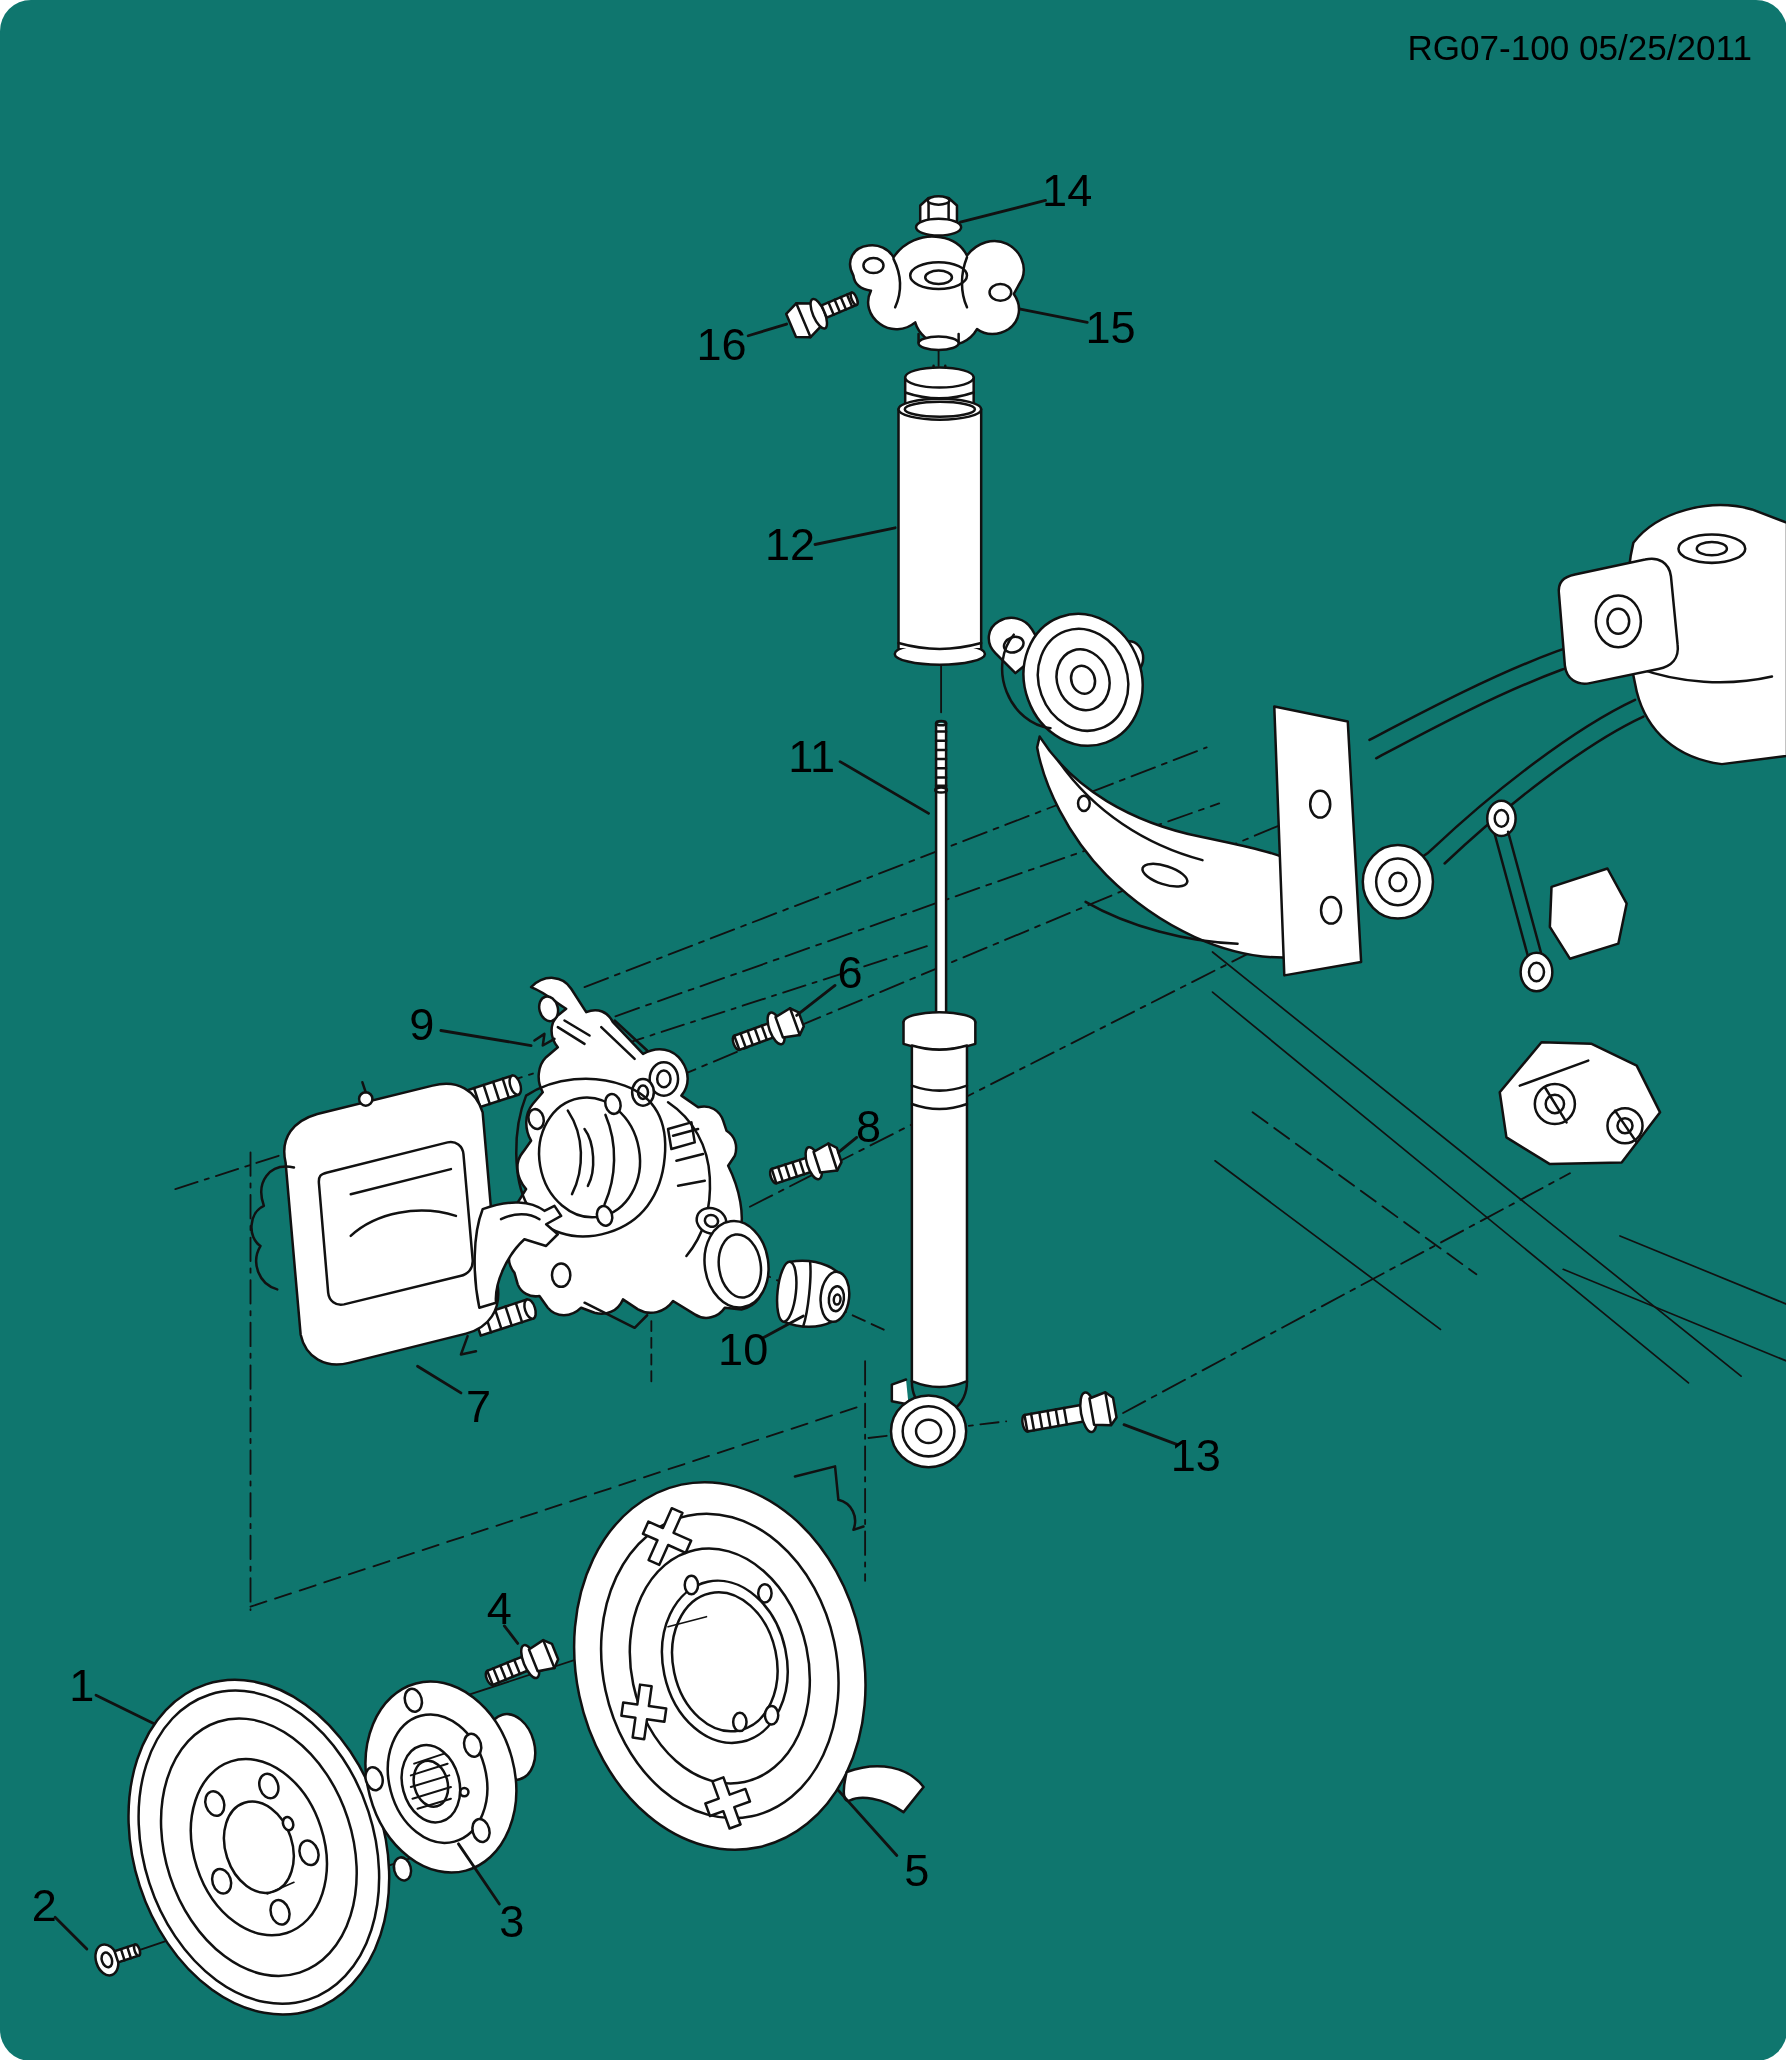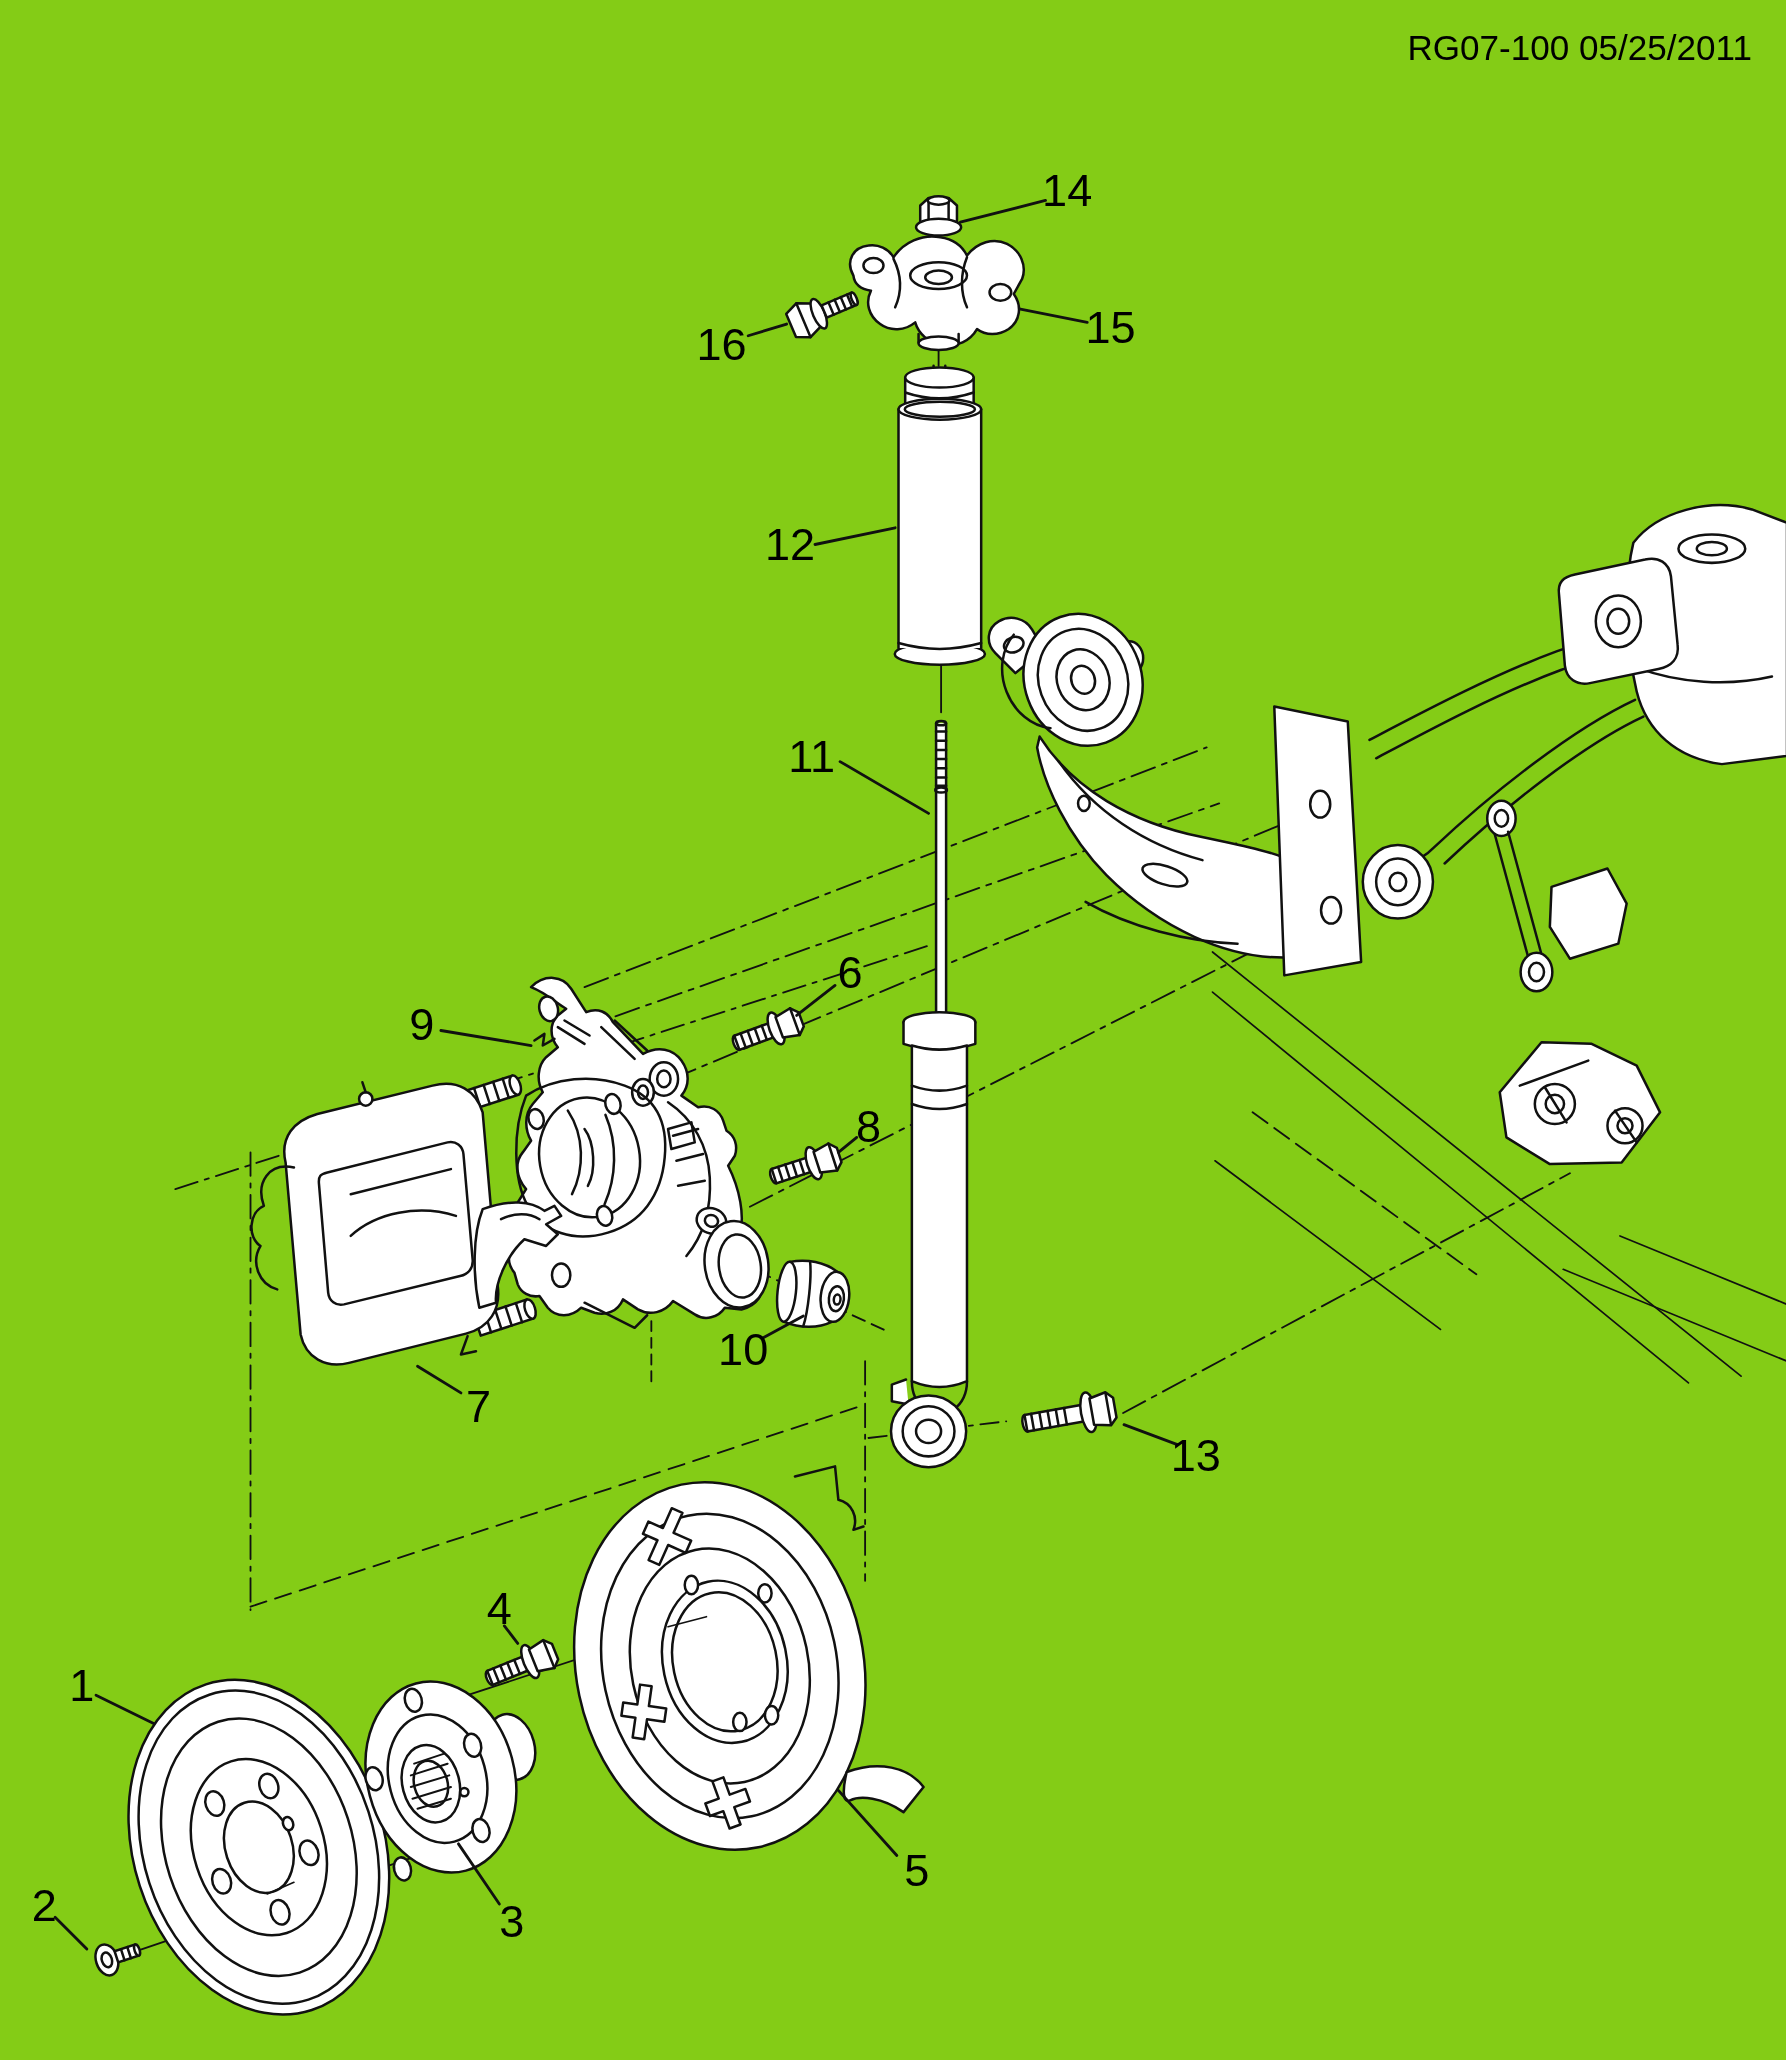--- a/index.html
+++ b/index.html
@@ -1,17 +1,17 @@
 <!DOCTYPE html>
 <html style="font-size:13.4px"><head>
 <meta charset="utf-8">
 <style>
   html,body{margin:0;padding:0;background:#ffffff;}
-  .canvas{position:relative;width:1787px;height:2061px;background:#84cc16;overflow:hidden;
-          font-family:"Liberation Sans", sans-serif;}
+  .canvas{position:relative;width:1787px;height:2061px;background:#0f766e;overflow:hidden;
+          font-family:"Liberation Sans", sans-serif;border-radius:31px;}
   svg{position:absolute;inset:0;}
   .callout{font-family:"Liberation Sans", sans-serif;font-size:54px;fill:#000;}
   .hdr{font-family:"Liberation Sans", sans-serif;font-size:42px;fill:#000;}
 </style>
 </head>
 <body>
 
 <div class="canvas">
 <svg viewBox="0 0 2140 2468" width="1787" height="2061" fill="none" stroke="#111" stroke-width="3" stroke-linecap="round" stroke-linejoin="round">
 

